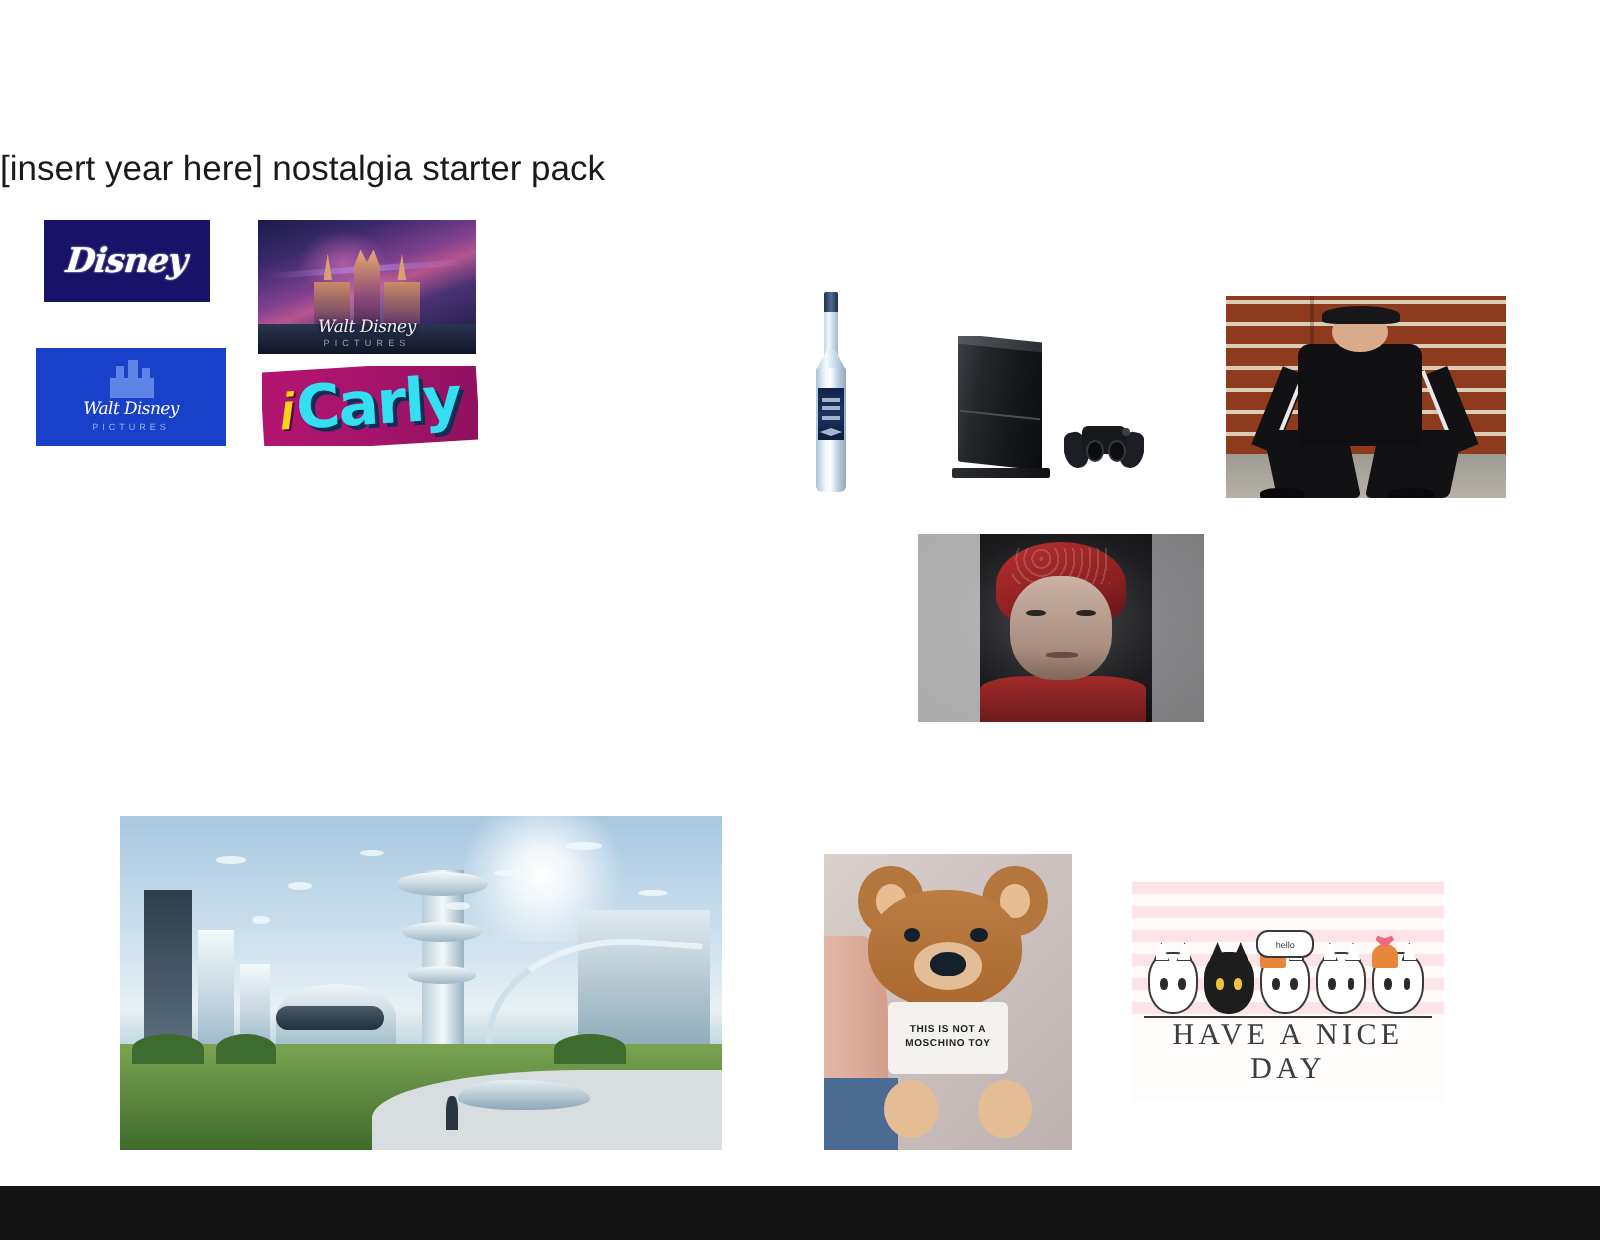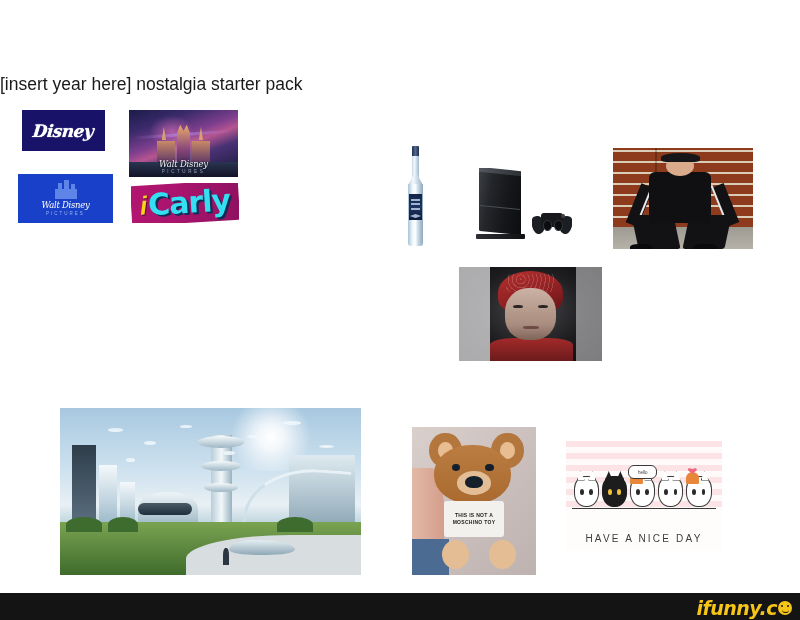--- a/index.html
+++ b/index.html
@@ -288,22 +288,22 @@
   .cats .eye{position:absolute;top:42%;width:16%;height:18%;background:#2b2b2b;border-radius:50%;}
   .cats .eL{left:22%;} .cats .eR{right:22%;}
   .cats .c2 .eye{background:#f0c33c;}
   .cats .bub{position:absolute;border:1px solid #3a3a3a;border-radius:6px;background:#fff;
     font-size:4.5px;color:#3a3a3a;display:flex;align-items:center;justify-content:center;
     font-family:"Liberation Sans", sans-serif;}
   .cats .b-hello{left:40%;top:22%;width:17%;height:11%;}
   .cats .heart{position:absolute;left:78%;top:24%;width:6%;height:6%;background:#f06a7e;
     clip-path:polygon(50% 100%,0 38%,12% 8%,50% 26%,88% 8%,100% 38%);}
   .cats .nice{position:absolute;left:0;bottom:6%;width:100%;text-align:center;
-    font-size:10px;letter-spacing:2.2px;color:#3d3d3d;
-    font-family:Liberation Sans, sans-serif;}
+    font-size:15px;letter-spacing:2.2px;color:#3d3d3d;
+    font-family:Liberation Serif, serif;}
 
   
   #ifunny-bar{
     position:absolute;left:0;top:593px;width:800px;height:27px;background:#141414;
   }
   #ifunny-logo{
     position:absolute;right:8px;top:597px;
     color:#f5c518;font-size:19px;font-weight:bold;font-style:italic;
     font-family:"DejaVu Sans", sans-serif;letter-spacing:-.5px;
     display:flex;align-items:center;
@@ -513,18 +513,14 @@
           <span class="eye eL"></span>
           <span class="eye eR"></span>
         </span>
       <span class="bub b-hello">hello</span>
       <span class="heart"></span>
       <div class="nice">HAVE A NICE DAY</div>
     </div>
   </div>
 
   <div id="ifunny-bar"></div>
-  <div id="ifunny-logo">
-    <span>ifunny.c</span>
-    <span id="ifunny-smiley"></span>
-  </div>
 
 </div>
 
 </body></html>

